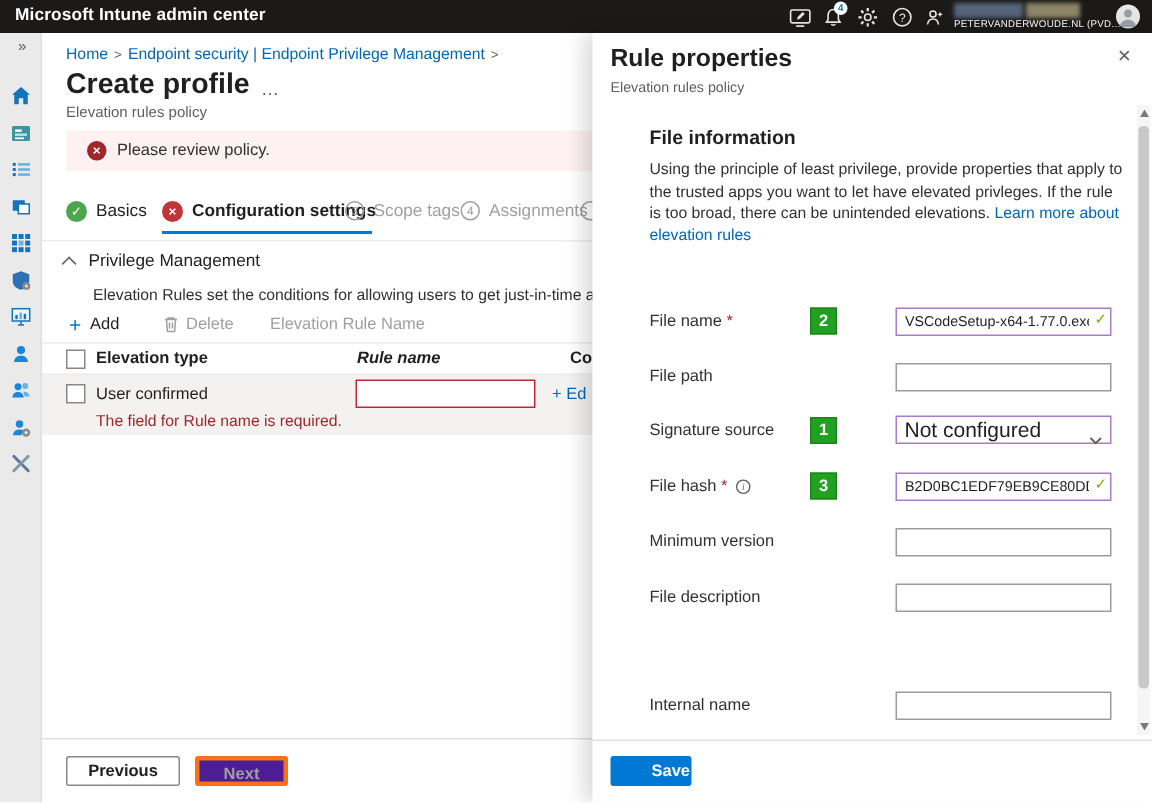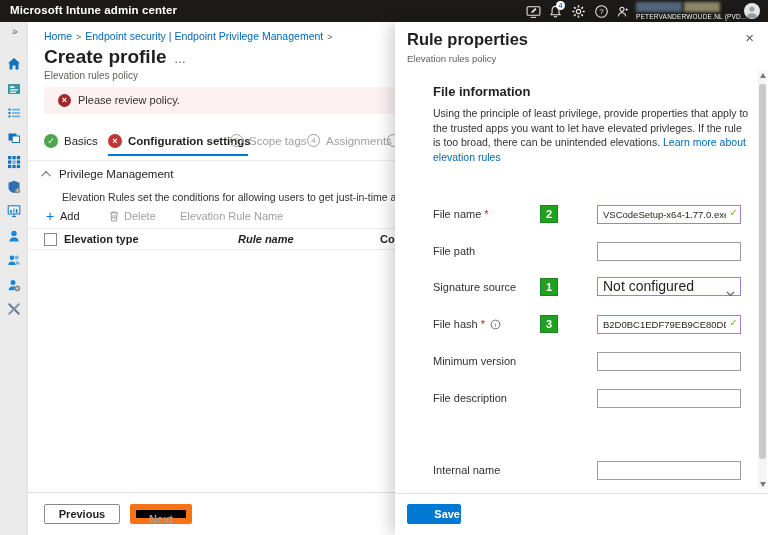--- a/index.html
+++ b/index.html
@@ -57,21 +57,21 @@
   .th-rule { position:absolute; left:210px; top:4px;font-style:italic; }
   .th-extra { position:absolute; left:352px; top:4px; }
   .trow { position:absolute; left:0; top:228px; width:100%; height:40px; background:#f3f2f1; font-size:11px; }
   .trow .cbox { position:absolute; left:16px; top:6px; }
   .td-type { position:absolute; left:36px; top:7px; }
   .td-input { position:absolute; left:209px; top:3px; width:120px; height:19px; background:#fff; border:1.5px solid #c0282f; }
   .td-edit { position:absolute; left:340px; top:7px; color:#0067b8; cursor:pointer; white-space:nowrap; }
   .td-err { position:absolute; left:36px; top:25px; font-size:10.5px; color:#a4262c; }
   .m-divider { position:absolute; left:0; top:470px; width:100%; border-top:1px solid #e1dfdd; }
   .btn-prev { position:absolute; left:16px; top:482px; width:76px; height:20px; background:#fff; border:1px solid #8a8886; border-radius:2px; font-size:11px; font-weight:700; color:#201f1e; text-align:center; line-height:18px; cursor:pointer; }
-  .btn-next { position:absolute; left:102px; top:482px; width:62px; height:20px; background:#000000; border:6px solid #f97316; border-radius:2px; font-size:11px; font-weight:700; color:#a19f9d; text-align:center; line-height:18px; }
+  .btn-next { position:absolute; left:102px; top:482px; width:62px; height:20px; background:#4c1d95; border:3px solid #f97316; border-radius:2px; font-size:11px; font-weight:700; color:#a19f9d; text-align:center; line-height:18px; }
   
   .panel { position:absolute; left:395px; top:22px; width:373px; height:513px; background:#fff; box-shadow:-6px 0 14px rgba(0,0,0,.16); }
   .p-title { position:absolute; left:12px; top:8px; font-size:16.5px; font-weight:700; color:#201f1e; }
   .p-sub { position:absolute; left:12px; top:31px; font-size:9.5px; color:#605e5c; }
   .p-close { position:absolute; right:14px; top:8px; font-size:15px; color:#605e5c; cursor:pointer; line-height:15px; }
   .p-sect { position:absolute; left:38px; top:62px; font-size:13px; font-weight:700; color:#201f1e; }
   .p-desc { position:absolute; left:38px; top:84px; width:318px; font-size:10.5px; line-height:1.4; color:#323130; }
   .p-desc a { color:#0067b8; text-decoration:none; cursor:pointer; }
   .prow { position:absolute; left:0; width:100%; height:21px; }
   .plabel { position:absolute; left:38px; top:4px; font-size:11px; color:#323130; white-space:nowrap; display:flex; gap:3px; align-items:center; }
@@ -301,20 +301,27 @@
       <span class="ern">Elevation Rule Name</span>
     </div>
 
     <div class="thead">
       <span class="cbox"></span>
       <span class="th-type">Elevation type</span>
       <span class="th-rule">Rule name</span>
       <span class="th-extra">Con</span>
     </div>
 
+    <div class="trow">
+      <span class="cbox"></span>
+      <span class="td-type">User confirmed</span>
+      <input class="td-input" value="" style="">
+      <span class="td-edit">+ Ed</span>
+      <span class="td-err">The field for Rule name is required.</span>
+    </div>
 
     <div class="m-divider"></div>
     <div class="btn-prev">Previous</div>
     <div class="btn-next">Next</div>
   </div>
 
   <div class="panel">
     <div class="p-title">Rule properties</div>
     <div class="p-sub">Elevation rules policy</div>
     <div class="p-close">×</div>

